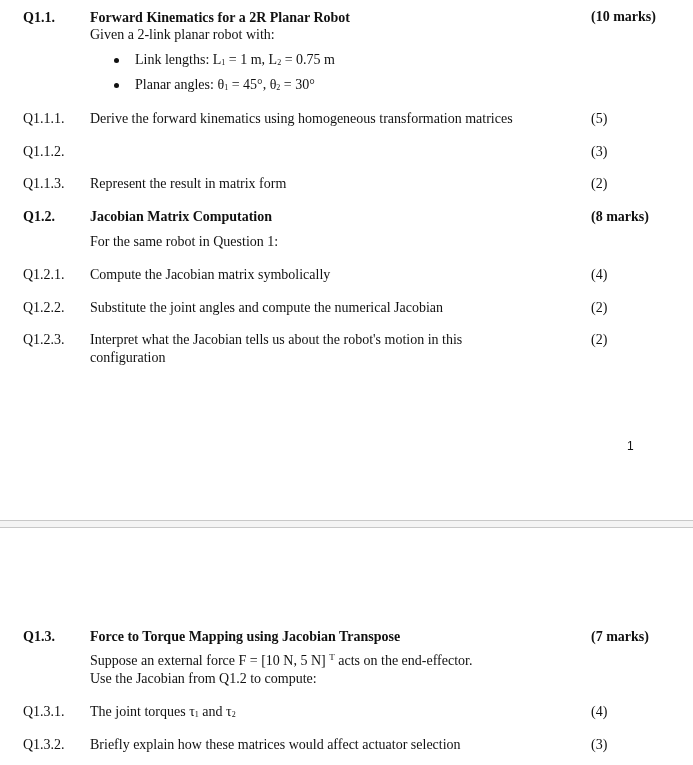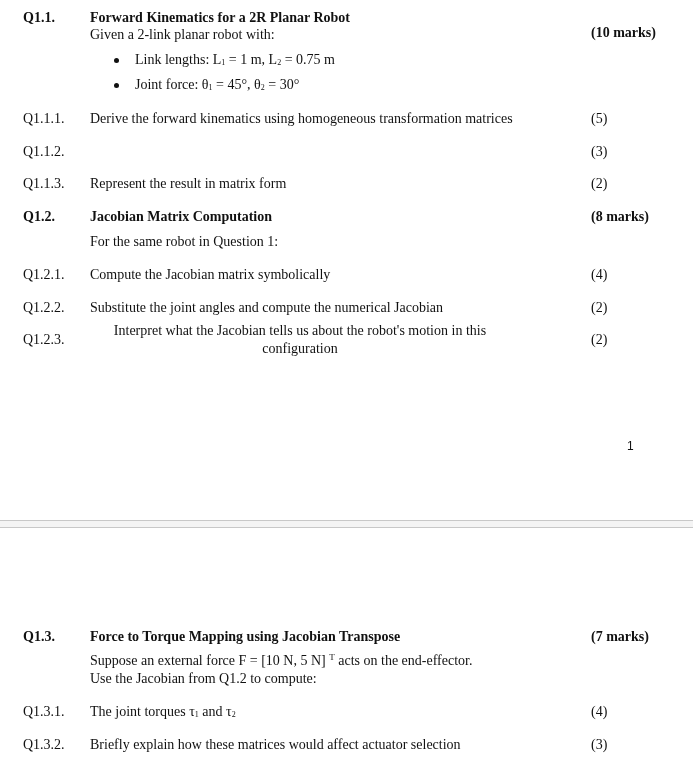--- a/index.html
+++ b/index.html
@@ -8,47 +8,47 @@
     background: #ffffff; color: #111111;
     font-family: "Liberation Serif", serif; font-size: 14px;
   }
   .page { position: absolute; left: 0; width: 693px; background: #ffffff; }
   .page1 { top: 0; height: 520px; }
   .page2 { top: 528px; height: 237px; }
   .sep {
     position: absolute; left: 0; top: 520px; width: 693px; height: 6px;
     background: #f4f4f4; border-top: 1px solid #c8c8c8; border-bottom: 1px solid #c8c8c8;
   }
-  .t { position: absolute; white-space: nowrap; line-height: 17px; text-align: center; }
+  .t { position: absolute; white-space: nowrap; line-height: 17px; }
   .num { left: 23px; }
   .body { left: 90px; }
   .mark { left: 591px; }
   .b { font-weight: bold; }
   .bullet-dot { position: absolute; left: 114px; width: 5px; height: 5px; border-radius: 50%; background: #111; }
   .bullet-text { left: 135px; }
   .wrap { white-space: normal; width: 420px; }
   .pgnum { position: absolute; left: 627px; top: 439px; font-family: "Liberation Sans", sans-serif; font-size: 12px; line-height: 14px; color: #111; }
   sub.s { font-size: 8px; vertical-align: -1px; line-height: 0; }
   sup.s { font-size: 9px; vertical-align: 5px; line-height: 0; }
 </style>
 </head>
 <body>
 
 <div class="page page1">
 
   <div class="t num b" style="top:9px">Q1.1.</div>
   <div class="t body b" style="top:9px">Forward Kinematics for a 2R Planar Robot</div>
-  <div class="t mark b" style="top:24px">(10 marks)</div>
+  <div class="t mark b" style="top:8px">(10 marks)</div>
   <div class="t body" style="top:26px">Given a 2-link planar robot with:</div>
 
   <div class="bullet-dot" style="top:58px"></div>
   <div class="t bullet-text" style="top:51px"><span>Link lengths: L</span><sub class="s">1</sub><span> = 1 m, L</span><sub class="s">2</sub><span> = 0.75 m</span></div>
 
   <div class="bullet-dot" style="top:83px"></div>
-  <div class="t bullet-text" style="top:76px"><span>Joint force: θ</span><sub class="s">1</sub><span> = 45°, θ</span><sub class="s">2</sub><span> = 30°</span></div>
+  <div class="t bullet-text" style="top:76px"><span>Planar angles: θ</span><sub class="s">1</sub><span> = 45°, θ</span><sub class="s">2</sub><span> = 30°</span></div>
 
   <div class="t num" style="top:110px">Q1.1.1.</div>
   <div class="t body" style="top:110px">Derive the forward kinematics using homogeneous transformation matrices</div>
   <div class="t mark" style="top:110px">(5)</div>
 
   <div class="t num" style="top:143px">Q1.1.2.</div>
   <div class="t mark" style="top:143px">(3)</div>
 
   <div class="t num" style="top:175px">Q1.1.3.</div>
   <div class="t body" style="top:175px">Represent the result in matrix form</div>
@@ -61,21 +61,21 @@
 
   <div class="t num" style="top:266px">Q1.2.1.</div>
   <div class="t body" style="top:266px">Compute the Jacobian matrix symbolically</div>
   <div class="t mark" style="top:266px">(4)</div>
 
   <div class="t num" style="top:299px">Q1.2.2.</div>
   <div class="t body" style="top:299px">Substitute the joint angles and compute the numerical Jacobian</div>
   <div class="t mark" style="top:299px">(2)</div>
 
   <div class="t num" style="top:331px">Q1.2.3.</div>
-  <div class="t body wrap" style="top:322px; line-height:18px">Interpret what the Jacobian tells us about the robot's motion in this configuration</div>
+  <div class="t body wrap" style="top:331px; line-height:18px">Interpret what the Jacobian tells us about the robot's motion in this configuration</div>
   <div class="t mark" style="top:331px">(2)</div>
 
   <div class="pgnum">1</div>
 </div>
 
 <div class="sep"></div>
 
 <div class="page page2">
 
   <div class="t num b" style="top:100px">Q1.3.</div>

